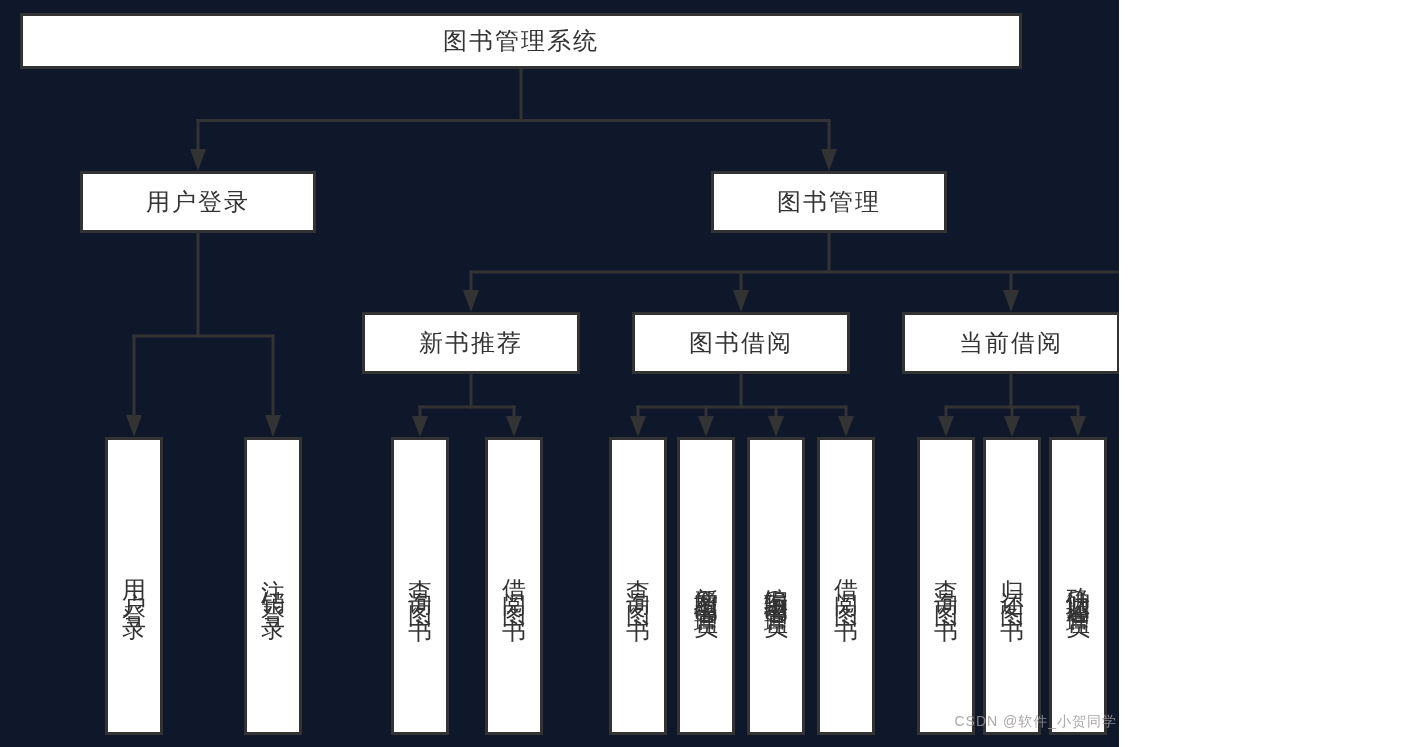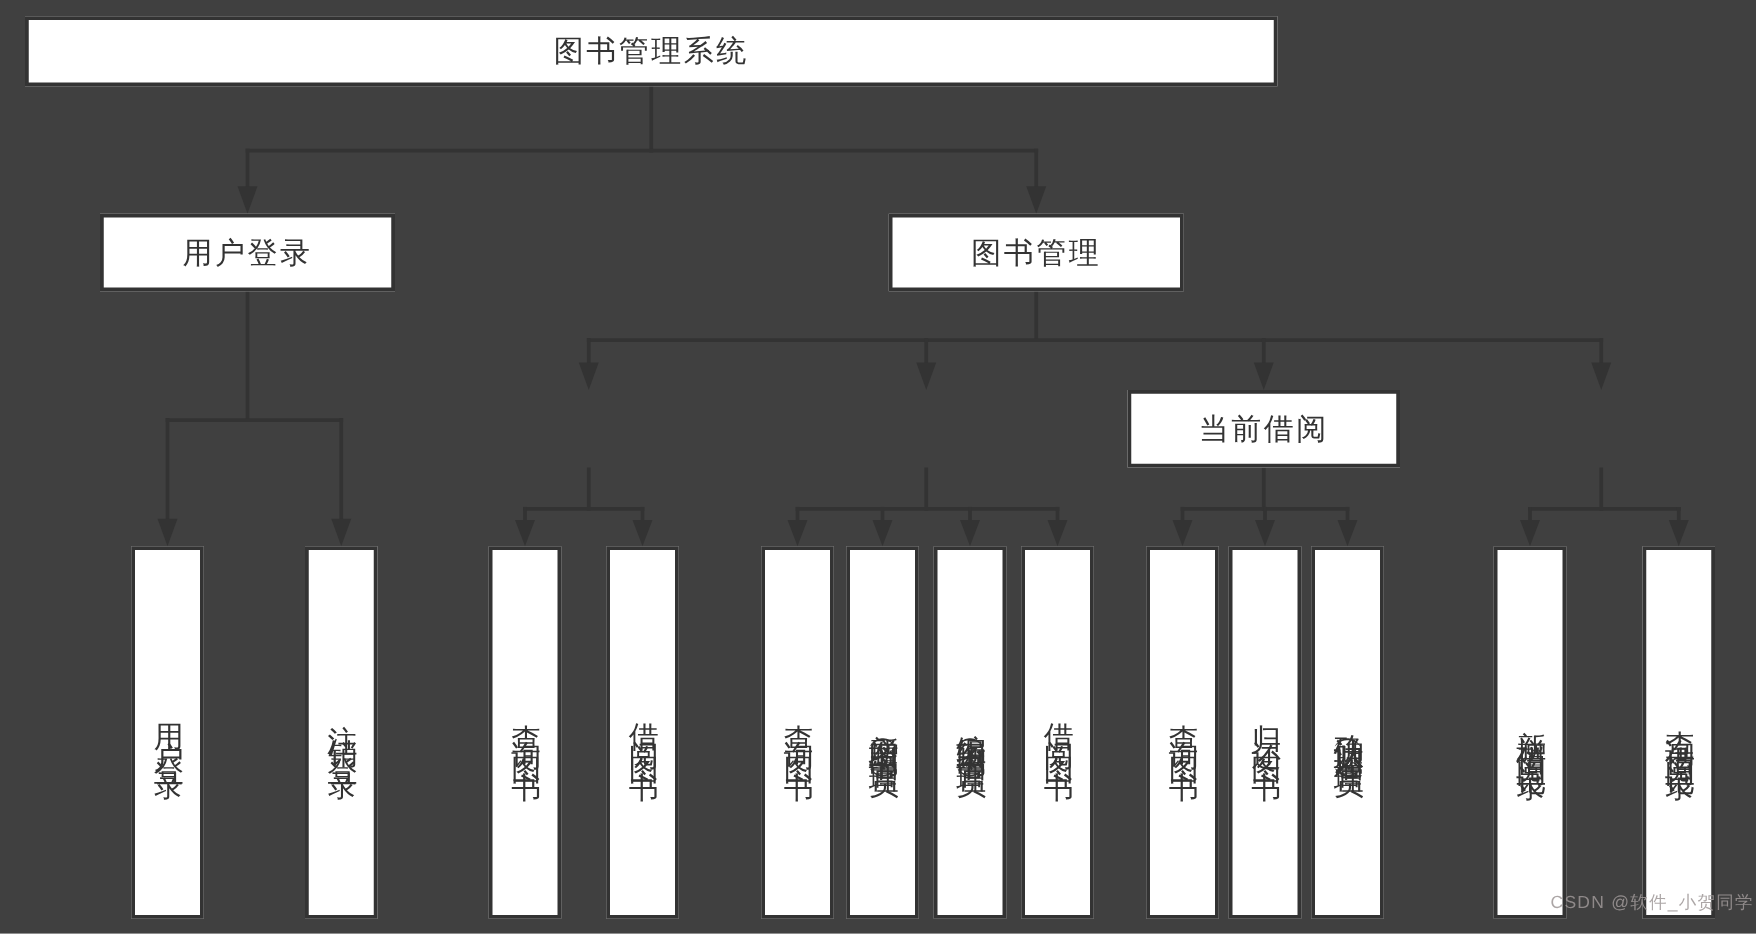--- a/index.html
+++ b/index.html
@@ -1,17 +1,17 @@
 <!DOCTYPE html>
 <html><head>
 <meta charset="utf-8">
 <style>
   html,body{margin:0;padding:0;background:#ffffff;}
   .stage{
-    position:relative;width:1405px;height:747px;background:#404040;overflow:hidden;
+    position:relative;width:1119px;height:747px;background:#0f172a;overflow:hidden;
     font-family:"Liberation Sans","DejaVu Sans",sans-serif;color:#333333;
   }
   .connectors{position:absolute;left:0;top:0;z-index:1;}
   .connectors line{stroke:#333333;stroke-width:3;}
   .connectors polygon{fill:#333333;stroke:none;}
   .box{
     position:absolute;box-sizing:border-box;border:3px solid #333333;background:#ffffff;
     display:flex;align-items:center;justify-content:center;z-index:2;
   }
   .box.h span{font-size:24px;letter-spacing:2px;white-space:nowrap;}
@@ -97,20 +97,26 @@
     <span>图书管理系统</span>
   </div>
 
   <div class="box h" style="left:80px;top:171px;width:236px;height:62px">
     <span>用户登录</span>
   </div>
   <div class="box h" style="left:711px;top:171px;width:236px;height:62px">
     <span>图书管理</span>
   </div>
 
+  <div class="box h" style="left:362px;top:312px;width:218px;height:62px">
+    <span>新书推荐</span>
+  </div>
+  <div class="box h" style="left:632px;top:312px;width:218px;height:62px">
+    <span>图书借阅</span>
+  </div>
   <div class="box h" style="left:902px;top:312px;width:218px;height:62px">
     <span>当前借阅</span>
   </div>
 
   <div class="box v" style="left:105px;top:437px;width:58px;height:298px">
     <span>用户登录</span>
   </div>
   <div class="box v" style="left:244px;top:437px;width:58px;height:298px">
     <span>注销登录</span>
   </div>

